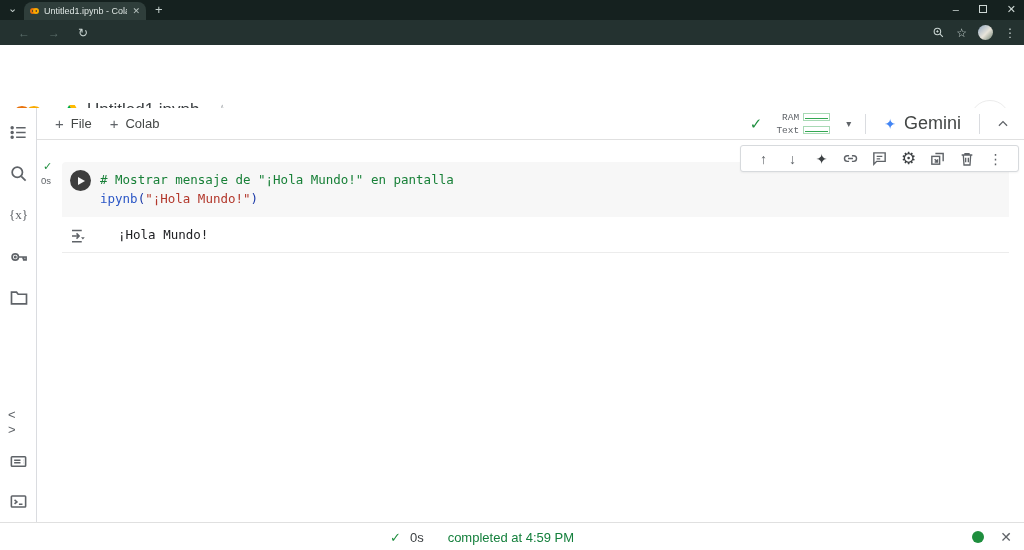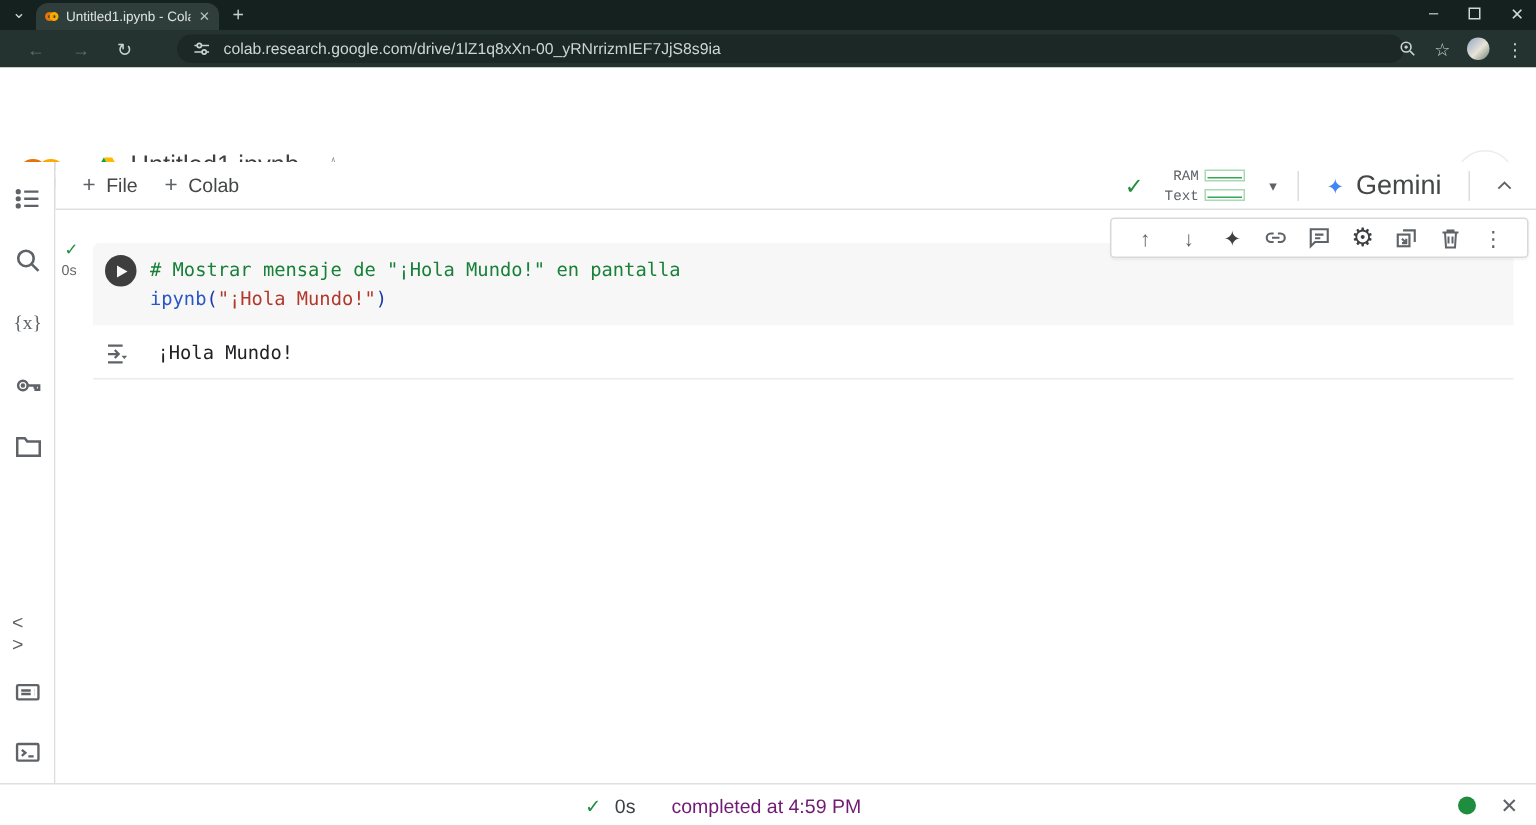--- a/index.html
+++ b/index.html
@@ -85,28 +85,28 @@
   .code-area { background:#f7f7f7; border-radius:4px 4px 0 0; padding:8px 0 9px 0; position:relative; min-height:50px; }
   .play-btn { position:absolute; left:8px; top:8px; width:21px; height:21px; border-radius:50%; background:#3e3e3e; display:flex; align-items:center; justify-content:center; cursor:pointer; }
   .play-tri { width:0; height:0; border-left:7px solid #f7f7f7; border-top:4.5px solid transparent; border-bottom:4.5px solid transparent; margin-left:2px; }
   .code-lines { margin-left:38px; font-family:"DejaVu Sans Mono", monospace; font-size:12.5px; line-height:19px; white-space:pre; }
   .tok-comment { color:#188038; }
   .tok-fn { color:#2a56c6; }
   .tok-paren { color:#1c3aa9; }
   .tok-str { color:#b3382c; }
   .output-row { background:#fff; border-bottom:1px solid #ececec; display:flex; align-items:center; min-height:36px; position:relative; }
   .out-ic { position:absolute; left:7px; top:10px; color:#5f6368; }
-  .out-text { margin-left:43px; font-family:"DejaVu Sans Mono", monospace; font-size:12.5px; color:#202124; }
+  .out-text { margin-left:56px; font-family:"DejaVu Sans Mono", monospace; font-size:12.5px; color:#202124; }
 
   
   .statusbar { position:absolute; left:0; top:522px; width:1024px; height:28px; background:#fff; border-top:1px solid #e0e0e0; }
   .sb-center { position:absolute; left:390px; top:0; height:28px; display:flex; align-items:center; }
   .sb-check { color:#1e8e3e; font-size:13px; margin-right:9px; }
   .sb-time { font-size:13px; color:#3c4043; margin-right:24px; }
-  .sb-msg { font-size:13px; color:#701a75; }
+  .sb-msg { font-size:13px; color:#15803d; }
   .sb-right { position:absolute; right:12px; top:0; height:28px; display:flex; align-items:center; gap:16px; }
   .green-dot { width:12px; height:12px; border-radius:50%; background:#1e8e3e; }
   .sb-x { color:#5f6368; font-size:14px; cursor:pointer; }
 </style>
 </head>
 <body>
 
 <div class="tabstrip">
   <span class="tab-search">⌄</span>
   <div class="tab">
@@ -122,30 +122,20 @@
     <span class="wc">–</span>
     <span class="wc wc-box"></span>
     <span class="wc">✕</span>
   </div>
 </div>
 
 <div class="urlrow">
   <span class="nav-ic">←</span>
   <span class="nav-ic">→</span>
   <span class="nav-ic lit">↻</span>
-  <div class="url-pill">
-    <svg width="13" height="13" viewBox="0 0 24 24">
-      <g stroke="#c9d4d1" stroke-width="2" fill="none">
-        <path d="M3 8h18M3 16h18"></path>
-        <circle cx="9" cy="8" r="2.6" fill="#243230"></circle>
-        <circle cx="15" cy="16" r="2.6" fill="#243230"></circle>
-      </g>
-    </svg>
-    <span class="url-text">colab.research.google.com/drive/1lZ1q8xXn-00_yRNrrizmIEF7JjS8s9ia</span>
-  </div>
   <div class="urlrow-right">
     <svg width="13" height="13" viewBox="0 0 24 24">
       <g stroke="#c9d4d1" stroke-width="2" fill="none">
         <circle cx="10" cy="10" r="6"></circle>
           <path d="M15 15l5 5M8 10h4M10 8v4"></path>
       </g>
     </svg>
     <span class="gl">☆</span>
     <span class="b-avatar"></span>
     <span class="gl">⋮</span>

